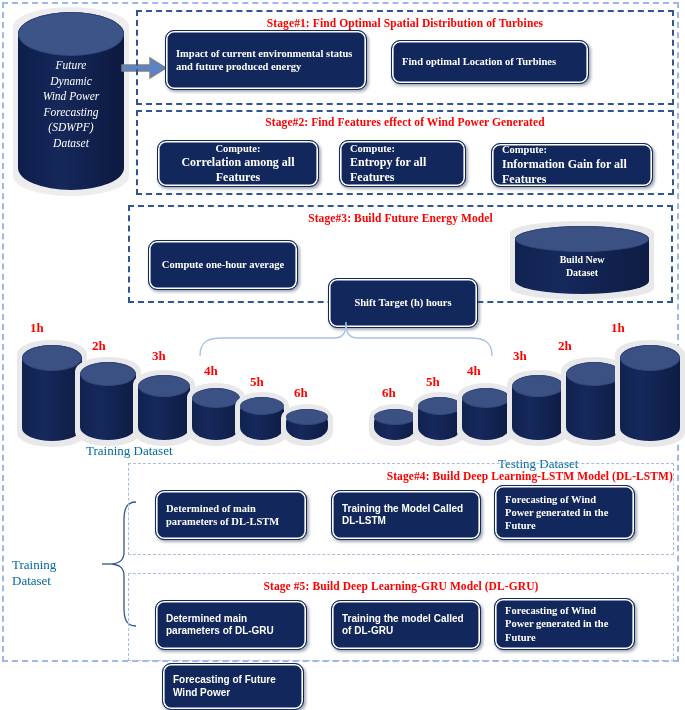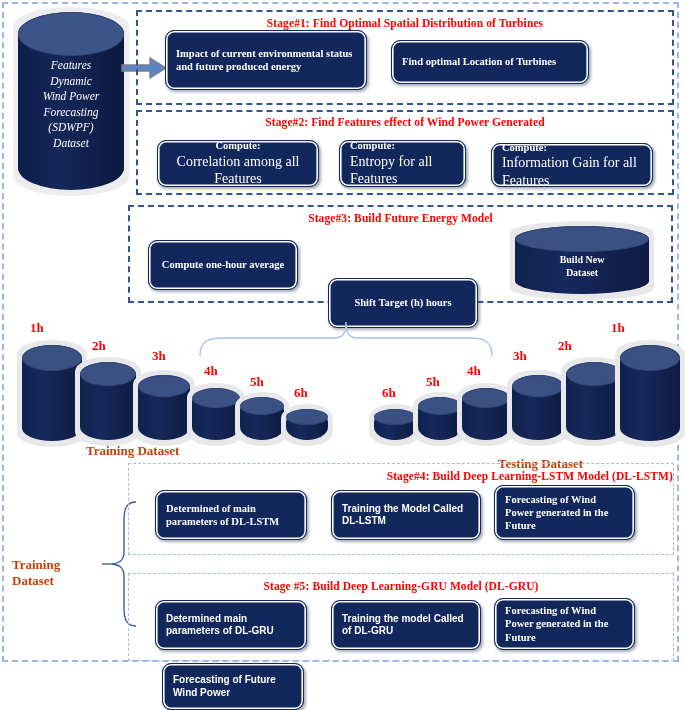--- a/index.html
+++ b/index.html
@@ -19,38 +19,38 @@
     color:#FF0000;font-weight:bold;font-size:11.5px;
     font-family:"Liberation Serif",serif;letter-spacing:.1px;white-space:nowrap;}
 
   
   .nbox{position:absolute;background:#12275C;border:1.4px solid #12275C;
     border-radius:9px;box-shadow:0 0 0 1.6px #ffffff inset, 1.5px 2px 3px rgba(60,70,90,.45);
     color:#ffffff;display:flex;align-items:center;
     font-family:"Liberation Serif",serif;font-weight:bold;font-size:10.5px;line-height:1.25;}
   .nbox .txt{padding:0 10px;width:100%;}
   .nbox.center .txt{text-align:center;}
-  .nbox .sub{font-weight:normal;font-size:14px;display:block;}
+  .nbox .sub{font-weight:bold;font-size:12px;display:block;}
   .nbox.sans{font-family:"Liberation Sans",sans-serif;font-weight:bold;font-size:10px;}
 
   
   .cyl{position:absolute;}
   .cyl .halo{position:absolute;left:-5px;top:-5px;right:-5px;bottom:-6px;
      background:#E8E8EA;border-radius:50%/14px;}
   .cyl .body{position:absolute;inset:0;background:linear-gradient(90deg,#10224F 0%,#16295C 35%,#0E1C44 100%);
      border-radius:50%/ 13px;}
   .cyl .top{position:absolute;left:0;right:0;top:0;height:26px;
      background:#3B5183;border-radius:50%;border:1px solid #33497A;}
   .cyl .lbl{position:absolute;left:0;right:0;text-align:center;color:#ffffff;
      font-family:"Liberation Serif",serif;font-weight:bold;font-size:10px;line-height:1.25;}
 
   .hlabel{position:absolute;color:#FF0000;font-weight:bold;
      font-family:"Liberation Serif",serif;font-size:13px;}
 
-  .dslabel{position:absolute;color:#c2410c;font-weight:bold;
+  .dslabel{position:absolute;color:#0369a1;font-weight:normal;
      font-family:"Liberation Serif",serif;font-size:13px;white-space:nowrap;}
 
   
   #src-cyl{left:18px;top:12px;width:106px;height:178px;}
   #src-cyl .halo{background:#EDEDEF;border-radius:50%/20px;}
   #src-cyl .body{background:linear-gradient(90deg,#0E1E4B 0%,#15285A 40%,#0C1940 100%);
      border-radius:50%/ 22px;}
   #src-cyl .top{height:42px;background:#3D5489;border-radius:50%;}
   #src-cyl .lbl{top:46px;font-style:italic;font-size:11.5px;line-height:1.35;font-weight:normal;}
 
@@ -67,21 +67,21 @@
 
 <div id="root">
 
   <div class="outer-frame"></div>
 
   <div class="cyl" id="src-cyl">
     <div class="halo"></div>
     <div class="body"></div>
     <div class="top"></div>
     <div class="lbl">
-      <div>Features</div>
+      <div>Future</div>
       <div>Dynamic</div>
       <div>Wind Power</div>
       <div>Forecasting</div>
       <div>(SDWPF)</div>
       <div>Dataset</div>
     </div>
   </div>
 
   <div class="arrow">
     <svg width="52" height="26" viewBox="0 0 52 26">

